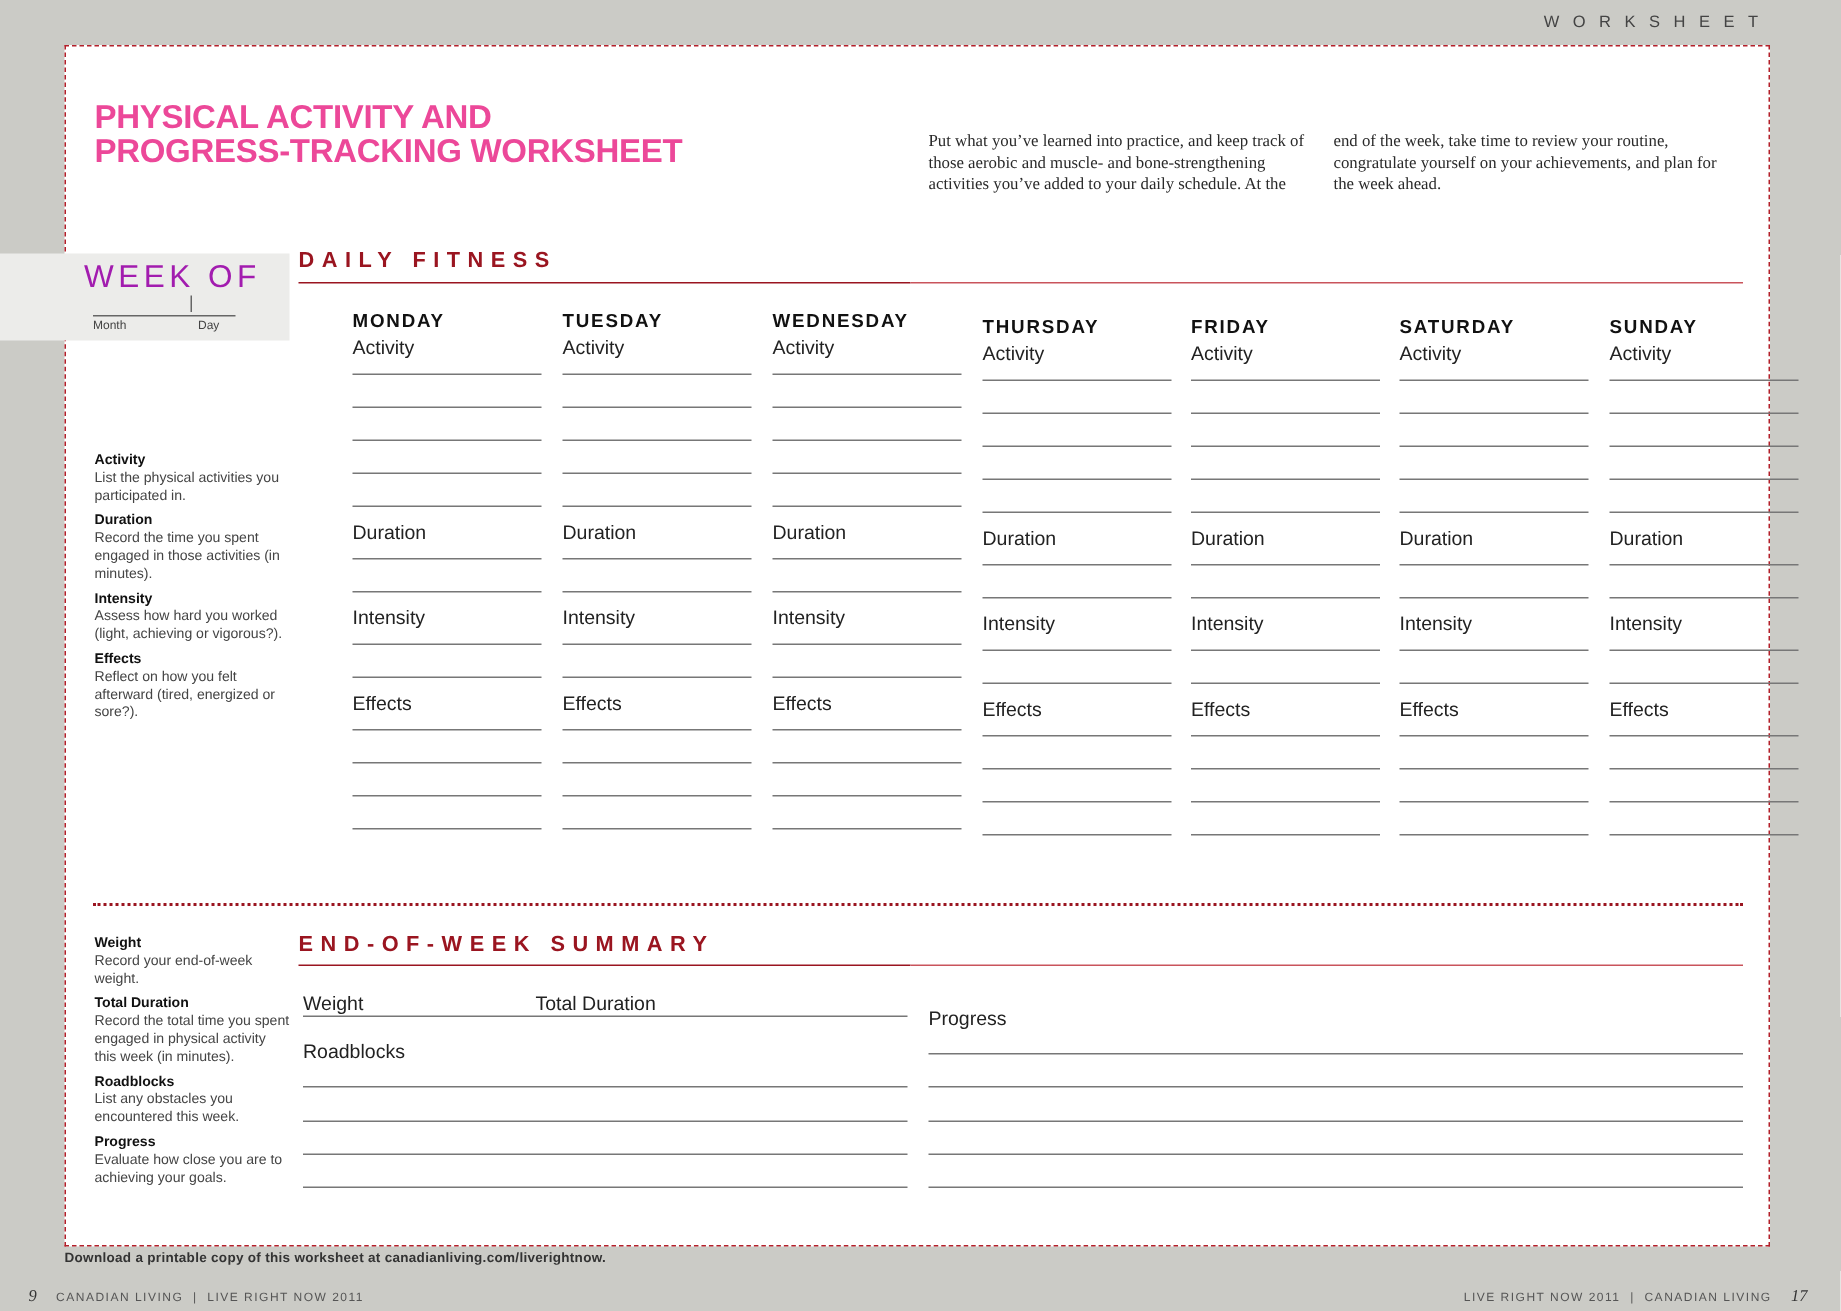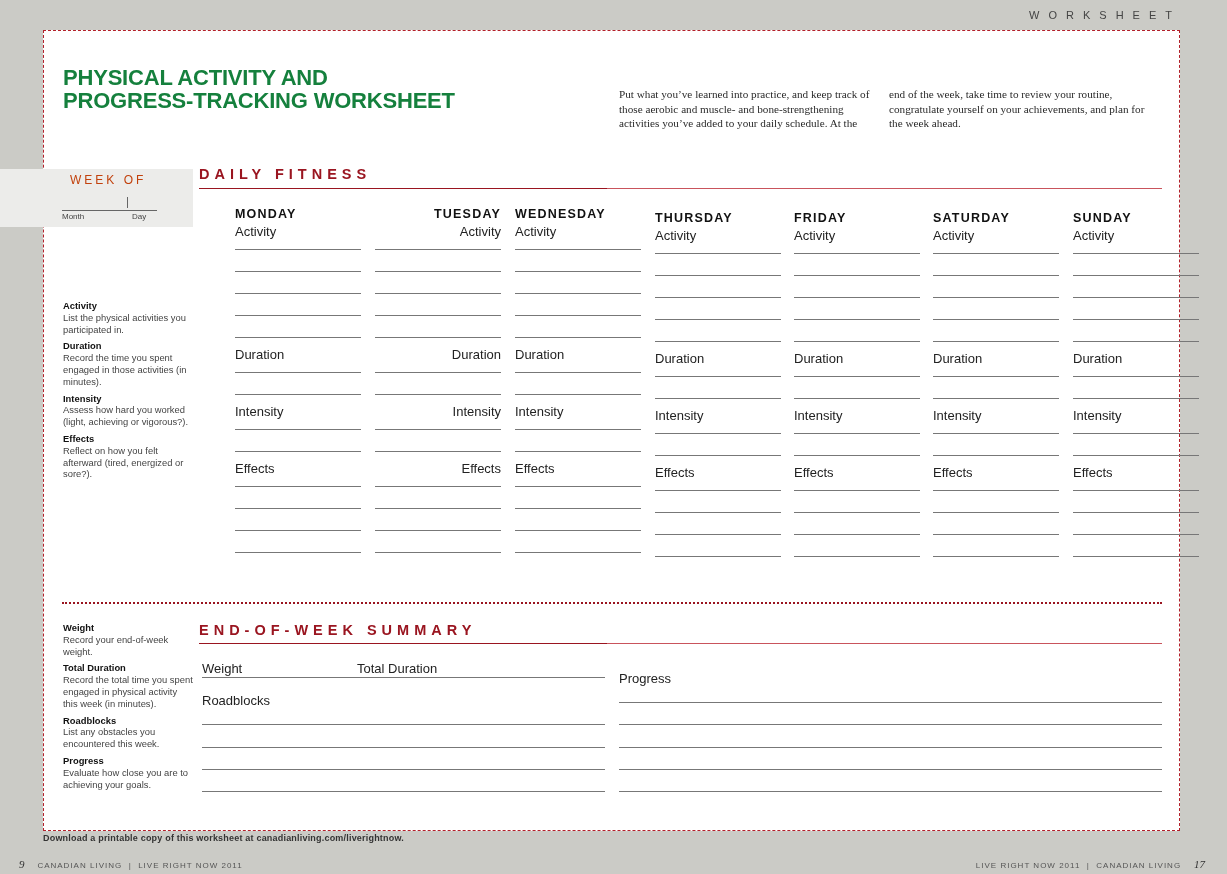--- a/index.html
+++ b/index.html
@@ -4,29 +4,29 @@
 <style>
   * { box-sizing: border-box; margin: 0; padding: 0; }
   html, body { width: 1227px; height: 874px; overflow: hidden; }
   body { background: #cbcbc6; position: relative; font-family: "Liberation Sans", sans-serif; color: #222; }
 
   .section-tag { position: absolute; top: 9px; right: 46px; font-size: 11px; letter-spacing: 9px; color: #444; }
 
   .sheet { position: absolute; left: 43px; top: 30px; width: 1137px; height: 801px; background: #fff;
            border: 1px dashed #b3202a; }
 
-  .title { position: absolute; left: 19px; top: 35px; color: #15803d; font-weight: bold; font-size: 22px; line-height: 23px; letter-spacing: -0.2px; }
+  .title { position: absolute; left: 19px; top: 35px; color: #ec4899; font-weight: bold; font-size: 22px; line-height: 23px; letter-spacing: -0.2px; }
   .byline { position: absolute; left: 19px; top: 87px; font-size: 10.5px; letter-spacing: 1.8px; color: #333; }
 
   .intro { position: absolute; top: 56px; font-family: "Liberation Serif", serif; font-size: 11.2px; line-height: 14.6px; color: #2a2a2a; }
   .intro.c1 { left: 575px; width: 260px; }
   .intro.c2 { left: 845px; width: 260px; }
 
   .weekof { position: absolute; left: 0; top: 169px; width: 193px; height: 58px; background: #ececea; }
-  .weekof .lbl { position: absolute; left: 70px; top: 4px; font-size: 12px; letter-spacing: 3px; color: #c2410c; }
+  .weekof .lbl { position: absolute; left: 56px; top: 4px; font-size: 21px; letter-spacing: 3px; color: #a21caf; }
   .weekof .line { position: absolute; left: 62px; top: 41px; width: 95px; border-top: 1px solid #666; }
   .weekof .tick { position: absolute; left: 127px; top: 28px; height: 11px; border-left: 1px solid #666; }
   .weekof .m { position: absolute; left: 62px; top: 43px; font-size: 8px; color: #444; }
   .weekof .d { position: absolute; left: 132px; top: 43px; font-size: 8px; color: #444; }
 
   .sec-head { position: absolute; color: #9a1520; font-weight: bold; font-size: 14.5px; letter-spacing: 5px; }
   .redline { position: absolute; height: 0; }
   .redline.dark { border-top: 1.5px solid #9a1520; }
   .redline.light { border-top: 1.5px solid #c9545c; }
 
@@ -93,21 +93,21 @@
         <div class="rule" style="margin-top:21px"></div>
         <div class="flabel" style="margin-top:8px">Intensity</div>
         <div class="rule" style="margin-top:8px"></div>
         <div class="rule" style="margin-top:21px"></div>
         <div class="flabel" style="margin-top:8px">Effects</div>
         <div class="rule" style="margin-top:8px"></div>
         <div class="rule" style="margin-top:21px"></div>
         <div class="rule" style="margin-top:21px"></div>
         <div class="rule" style="margin-top:21px"></div>
       </div>
-      <div class="day" style="left: 295px; top: 176px; text-align: right;">
+      <div class="day" style="left: 295px; top: 176px;">
         <div class="name">TUESDAY</div>
         <div class="flabel">Activity</div>
         <div class="rule" style="margin-top:8px"></div>
         <div class="rule" style="margin-top:21px"></div>
         <div class="rule" style="margin-top:21px"></div>
         <div class="rule" style="margin-top:21px"></div>
         <div class="rule" style="margin-top:21px"></div>
         <div class="flabel" style="margin-top:8px">Duration</div>
         <div class="rule" style="margin-top:8px"></div>
         <div class="rule" style="margin-top:21px"></div>

